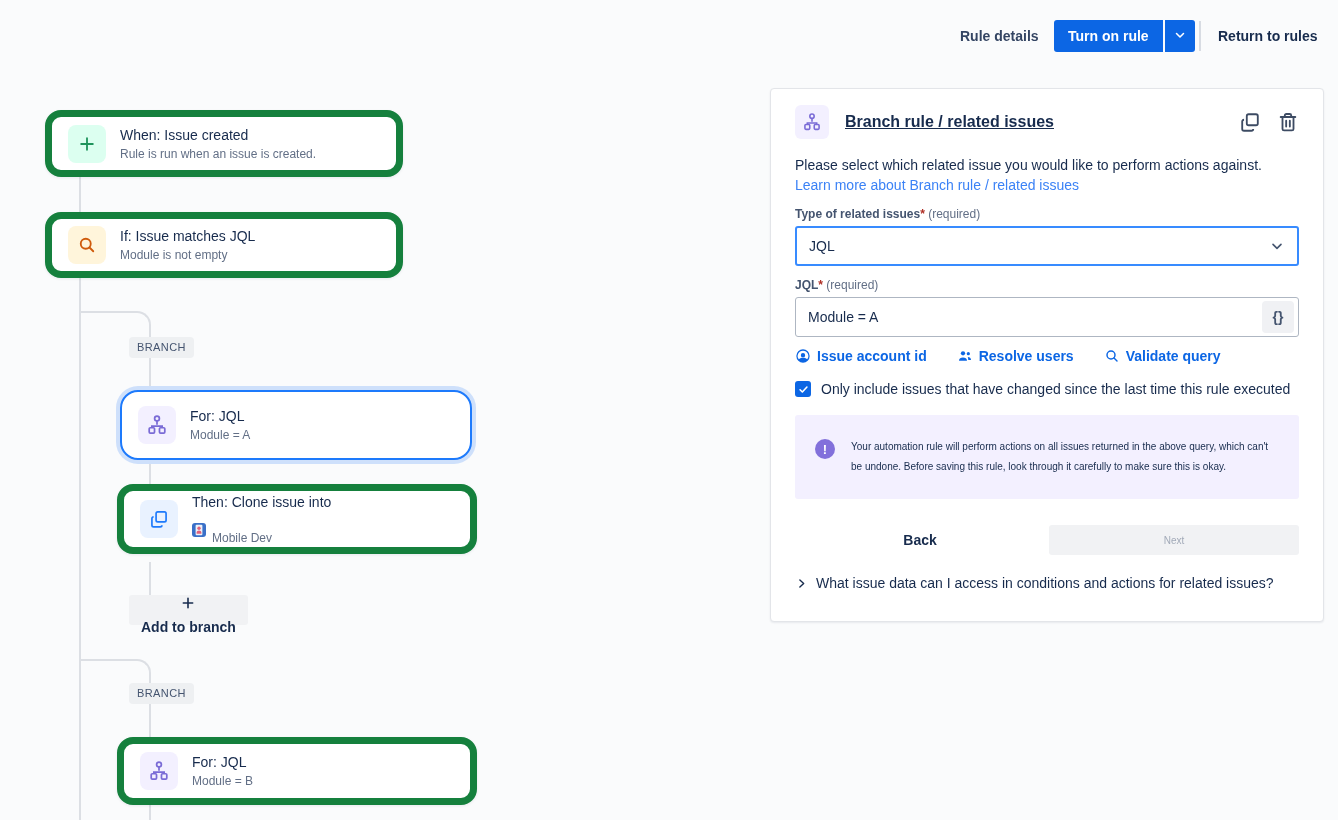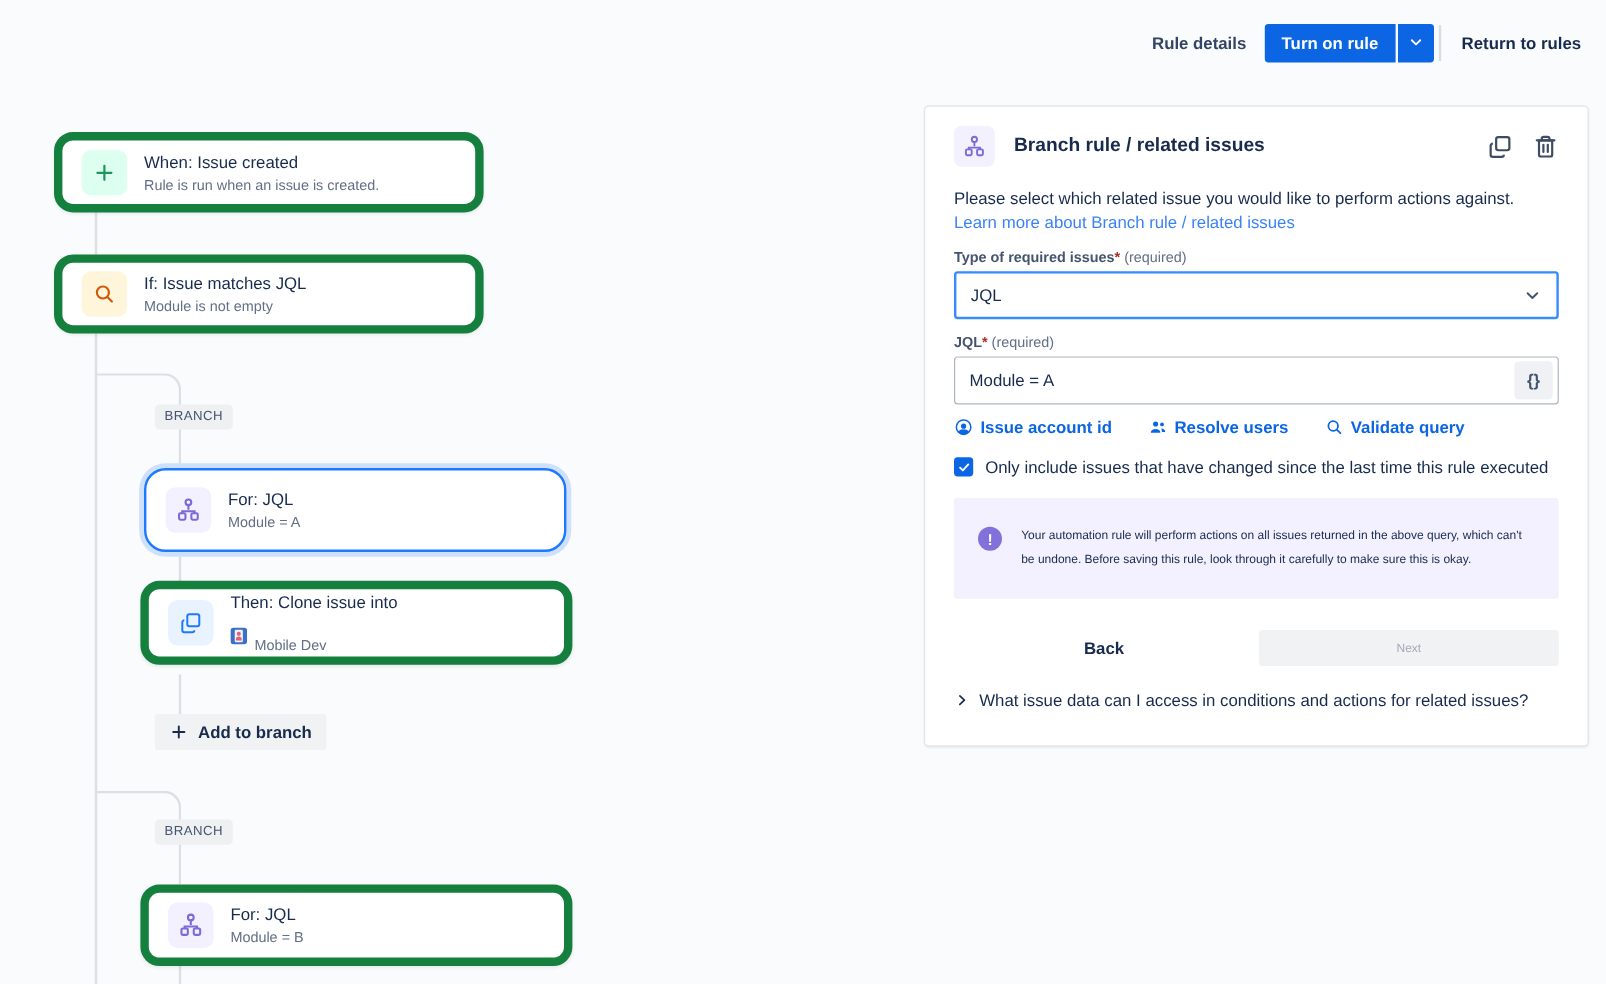--- a/index.html
+++ b/index.html
@@ -69,21 +69,21 @@
     position:absolute; left:770px; top:88px; width:554px; height:534px;
     background:#fff; border:1px solid #E3E5E9; border-radius:4px;
     box-shadow:0 1px 2px rgba(9,30,66,0.08);
     padding:16px 24px 24px 24px;
   }
   .panel-header { display:flex; align-items:center; height:34px; margin-bottom:16px; }
   .panel-header-icon {
     width:34px; height:34px; border-radius:6px; background:#F3F0FF;
     display:flex; align-items:center; justify-content:center; flex:0 0 auto;
   }
-  .panel-title { font-size:16px; font-weight:700; color:#172B4D; margin-left:16px; }
+  .panel-title { font-size:16px; font-weight:700; color:#172B4D; margin-left:16px;text-decoration:underline; }
   .panel-actions { margin-left:auto; display:flex; gap:16px; }
   .panel-action { background:none; border:none; cursor:pointer; padding:0; line-height:0; }
 
   .panel-desc { font-size:14px; line-height:20px; color:#172B4D; margin-bottom:12px; }
   .link { color:#3b82f6; text-decoration:none; cursor:pointer; }
 
   .field-label { font-size:12px; font-weight:700; color:#44546F; margin-bottom:5px; }
   .req-mark { color:#AE2E24; }
   .req-suffix { font-weight:400; color:#626F86; }
 
@@ -229,21 +229,21 @@
             <rect x="3.6" y="1.8" width="6.8" height="10.4" rx="1" fill="#EDF1F8"></rect>
             <circle cx="7" cy="5.2" r="1.7" fill="#E2607A"></circle>
             <path d="M4.6 9.6c0-1.3 1.1-2.1 2.4-2.1s2.4 0.8 2.4 2.1v1.2H4.6z" fill="#E2607A"></path>
           </svg>
       </span>
       <span class="node-sub" style="margin-top:16px;">Mobile Dev</span>
     </div>
   </div>
 </div>
 
-<button class="add-branch-btn" style="left:129px; top:595px;">
+<button class="add-branch-btn" style="left:129px; top:595px;flex-direction:column;">
   <span style="line-height:0;">
     <svg width="16" height="16" viewBox="0 0 24 24" fill="none" stroke="#172B4D" stroke-width="2.4" stroke-linecap="round">
         <path d="M12 5v14M5 12h14"></path>
       </svg>
   </span>
   <span>Add to branch</span>
 </button>
 
 <div class="branch-chip" style="left:129px; top:683px;">BRANCH</div>
 
@@ -291,21 +291,21 @@
               <path d="M6 6.5h12v13a1.7 1.7 0 0 1-1.7 1.7H7.7A1.7 1.7 0 0 1 6 19.5z"></path>
               <path d="M10 10.5v6.5M14 10.5v6.5"></path>
             </svg>
         </span>
       </button>
     </div>
   </div>
 
   <p class="panel-desc"><span>Please select which related issue you would like to perform actions against. </span><a class="link">Learn more about Branch rule / related issues</a></p>
 
-  <div class="field-label"><span>Type of required issues</span><span class="req-mark">*</span><span class="req-suffix"> (required)</span></div>
+  <div class="field-label"><span>Type of related issues</span><span class="req-mark">*</span><span class="req-suffix"> (required)</span></div>
 
   <div class="select-box">
     <span class="select-value">JQL</span>
     <span class="select-chevron">
       <svg width="16" height="16" viewBox="0 0 24 24" fill="none" stroke="#44546F" stroke-width="2.4" stroke-linecap="round" stroke-linejoin="round">
           <path d="M6 9.5l6 6 6-6"></path>
         </svg>
     </span>
   </div>
 

